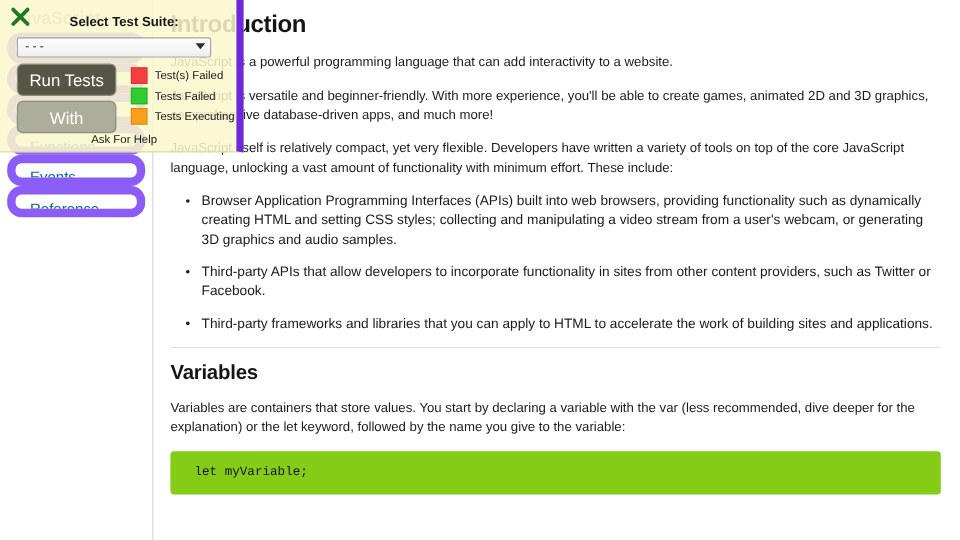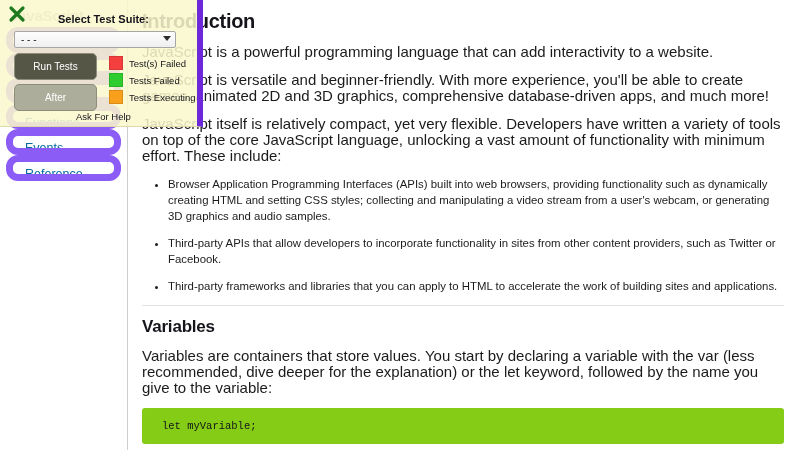--- a/index.html
+++ b/index.html
@@ -84,21 +84,21 @@
   }
   h2.section-heading {
     font-size: 17px;
     line-height: 22px;
     font-weight: bold;
     margin: 10px 0 10px 0;
     letter-spacing: -0.2px;
     color: #15141a;
   }
   p.body-text {
-    font-size: 15px;
+    font-size: 11px;
     line-height: 16px;
     margin: 0 0 12px 0;
     color: #1b1b1b;
   }
   ul.bullets {
     margin: 0 0 10px 0;
     padding-left: 26px;
   }
   ul.bullets li {
     font-size: 11.4px;
@@ -187,21 +187,21 @@
   }
   .panel-button {
     position: absolute;
     left: 14px;
     box-sizing: border-box;
     width: 83px;
     height: 27px;
     border: 1px solid #8d8d7e;
     border-radius: 5px;
     font-family: "Liberation Sans", sans-serif;
-    font-size: 10px;
+    font-size: 14px;
     color: #ffffff;
     cursor: pointer;
     padding: 0;
   }
   #run-tests-button {
     top: 53px;
     background: #565647;
   }
   #tests-button {
     top: 84px;
@@ -292,21 +292,21 @@
 
   <div class="panel-label">Select Test Suite:</div>
 
   <select id="suite-select">
     <option>- - -</option>
   </select>
   <div id="select-chevron"></div>
 
   <button class="panel-button" id="run-tests-button">Run Tests</button>
 
-  <button class="panel-button" id="tests-button">After</button>
+  <button class="panel-button" id="tests-button">With</button>
 
   <div class="legend-row" id="legend-failed">
     <span class="legend-swatch" style="background:#f53f3f"></span>
     <span class="legend-text">Test(s) Failed</span>
   </div>
 
   <div class="legend-row" id="legend-passed">
     <span class="legend-swatch" style="background:#2ecc2e"></span>
     <span class="legend-text">Tests Failed</span>
   </div>

